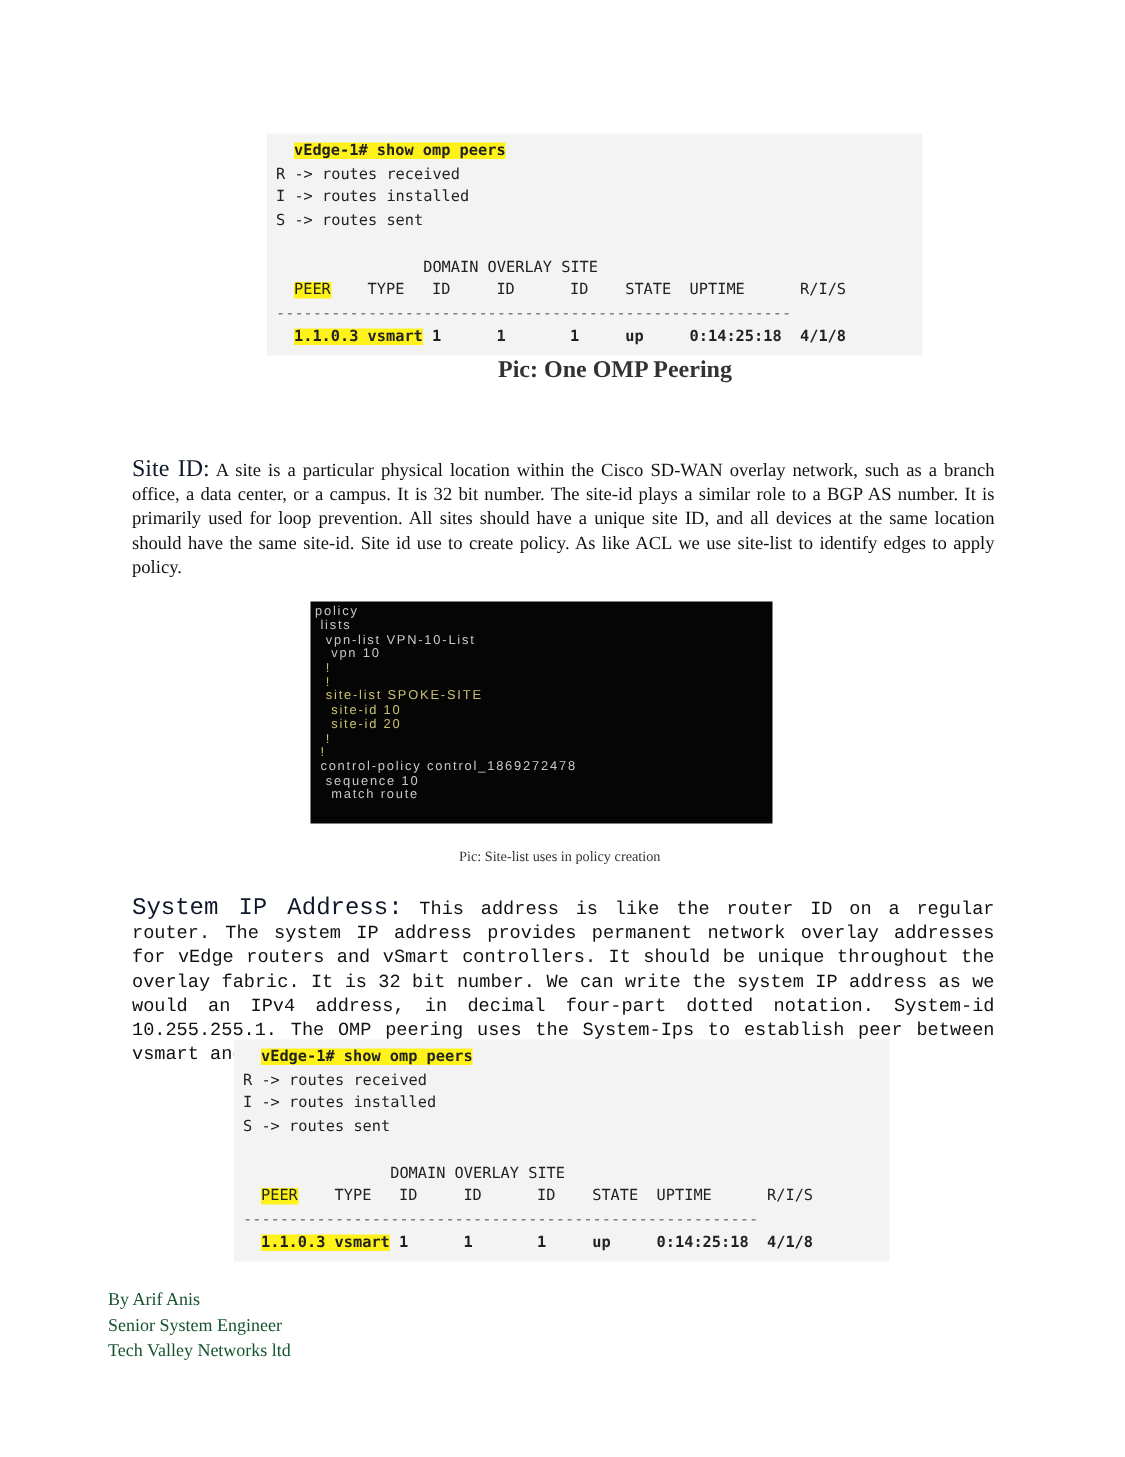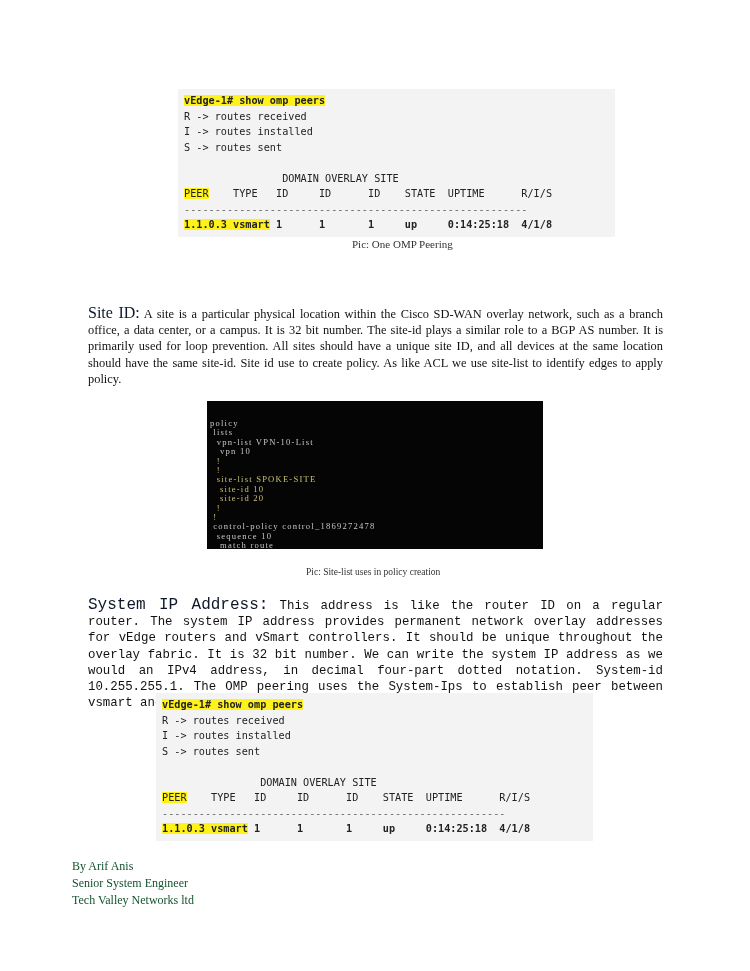--- a/index.html
+++ b/index.html
@@ -3,54 +3,54 @@
   <meta charset="utf-8">
   <style>
     html, body { margin: 0; padding: 0; background: #ffffff; }
     body { width: 750px; height: 971px; position: relative; overflow: hidden;
            font-family: "Liberation Serif", serif; color: #1a1a1a; }
 
     .codebox { position: absolute; background: #f3f3f3;
                font-family: "DejaVu Sans Mono", monospace; font-size: 10.2px;
                color: #222; line-height: 15.5px; padding: 4px 6px; box-sizing: border-box; }
     .codebox .line { white-space: pre; height: 15.5px; }
-    .hl { background: #fff21a; }
+    .hl { background: #fff21a; margin-left: 12px; }
     .bold { font-weight: bold; }
     .dashes { color: #666; }
 
     .caption { position: absolute; font-family: "Liberation Serif", serif; color: #333; }
 
     .para { position: absolute; left: 88px; width: 575px; font-size: 12.4px; line-height: 16.2px;
             text-align: justify; color: #111; }
     .para .head { color: #0f172a; font-size: 16px; }
 
-    .terminal { position: absolute; left: 207px; top: 401px; width: 336px; height: 148px;
-                background: #050505; overflow: hidden; box-sizing: border-box; padding: 18px 3px;
-                font-family: Liberation Serif, serif; font-size: 8.6px; line-height: 9.4px;
+    .terminal { position: absolute; left: 207px; top: 401px; width: 308px; height: 148px;
+                background: #050505; overflow: hidden; box-sizing: border-box; padding: 2px 3px;
+                font-family: Liberation Sans, sans-serif; font-size: 8.6px; line-height: 9.4px;
                 color: #c7c7c7; letter-spacing: 1.2px; }
     .terminal .tl { white-space: pre; height: 9.4px; }
     .terminal .y { color: #c8c070; }
 
     .author { position: absolute; left: 72px; top: 858px; font-size: 12px; line-height: 17px; color: #14532d; }
   </style>
 </head>
 <body>
 
 <div class="codebox" style="left:178px; top:89px; width:437px; height:148px;">
   <div class="line"><span class="hl bold">vEdge-1# show omp peers</span></div>
   <div class="line">R -&gt; routes received</div>
   <div class="line">I -&gt; routes installed</div>
   <div class="line">S -&gt; routes sent</div>
   <div class="line"></div>
   <div class="line">                DOMAIN OVERLAY SITE</div>
   <div class="line"><span class="hl">PEER</span><span>    TYPE   ID     ID      ID    STATE  UPTIME      R/I/S</span></div>
   <div class="line dashes">--------------------------------------------------------</div>
   <div class="line"><span class="hl bold">1.1.0.3 vsmart</span><span class="bold"> 1      1       1     up     0:14:25:18  4/1/8</span></div>
 </div>
-<div class="caption" style="left:352px; top:238px; font-size:11px;">Pic: One OMP Peering</div>
+<div class="caption" style="left:332px; top:238px; font-size:16px;font-weight:bold;">Pic: One OMP Peering</div>
 
 <div class="para" style="top:305px;">
   <span class="head">Site ID:</span><span> A site is a particular physical location within the Cisco SD-WAN overlay network, such as a branch office, a data center, or a campus. It is 32 bit number. The site-id plays a similar role to a BGP AS number. It is primarily used for loop prevention. All sites should have a unique site ID, and all devices at the same location should have the same site-id. Site id use to create policy. As like ACL we use site-list to identify edges to apply policy.</span>
 </div>
 
 <div class="terminal">
   <div class="tl">policy</div>
   <div class="tl"> lists</div>
   <div class="tl">  vpn-list VPN-10-List</div>
   <div class="tl">   vpn 10</div>

